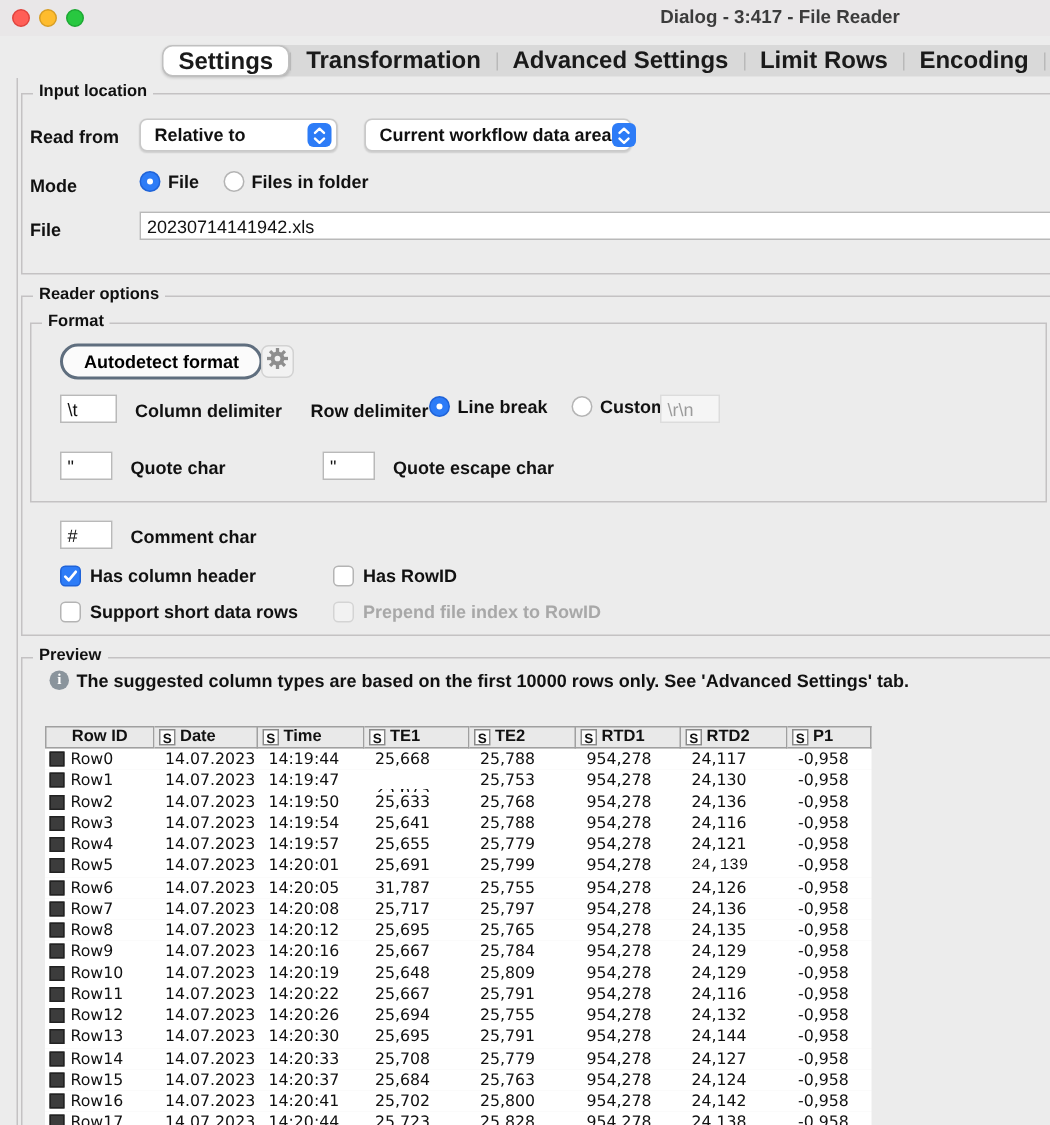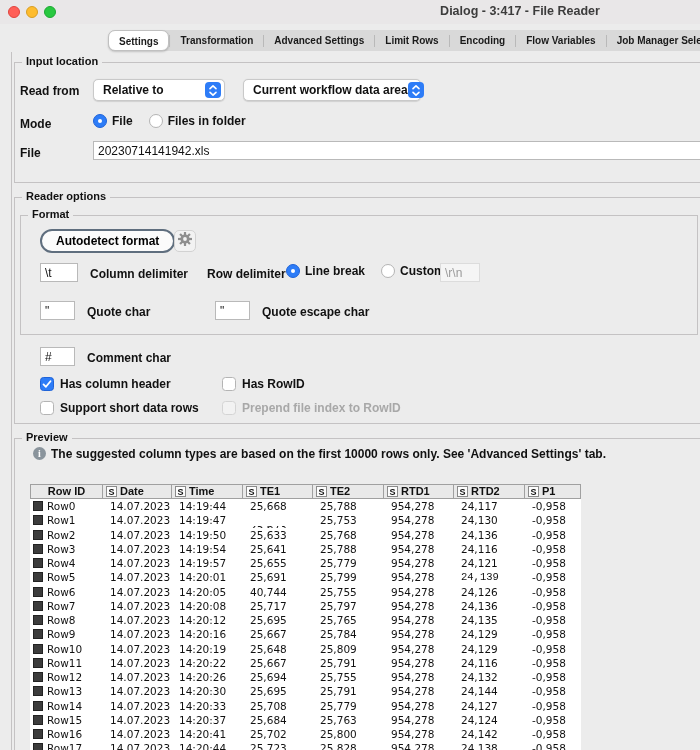--- a/index.html
+++ b/index.html
@@ -14,21 +14,21 @@
   .titlebar { position:absolute; left:0; top:0; width:700px; height:24px; background:#e9e7e8; }
   .tl { position:absolute; top:6px; width:12px; height:12px; border-radius:50%; }
   .tl.red    { left:8px;  background:#ff5f57; border:1px solid #e0443e; }
   .tl.yellow { left:26px; background:#febc2e; border:1px solid #d89e24; }
   .tl.green  { left:44px; background:#28c840; border:1px solid #1da833; }
   .wintitle { position:absolute; left:390px; top:4px; width:260px; text-align:center;
               font-size:12.5px; font-weight:bold; color:#3c3c3c; white-space:nowrap; }
   
   .tabstrip { position:absolute; left:108px; top:30px; height:21px; display:inline-flex;
               align-items:center; background:#d9d9d9; border-radius:7px; white-space:nowrap; }
-  .tab { height:21px; line-height:21px; padding:0 10px; font-size:10px; font-weight:bold;
+  .tab { height:21px; line-height:21px; padding:0 10px; font-size:16px; font-weight:bold;
          color:#1a1a1a; border-radius:7px; cursor:default; }
   .tab.selected { background:#ffffff; border:1px solid #c0c0c0; box-shadow:0 1px 2px rgba(0,0,0,.18); }
   .tabsep { width:1px; height:12px; background:#b9b9b9; }
   
   .panel-edge { position:absolute; left:11px; top:52px; width:1px; height:698px; background:#c4c2c3; }
   
   .group { position:absolute; border:1px solid #c4c2c3; }
   .gtitle { position:absolute; top:-8px; left:7px; background:#ececec; padding:0 4px;
             font-size:11px; font-weight:bold; white-space:nowrap; }
   
@@ -417,21 +417,21 @@
         <span class="swatch"></span>
         <span>Row6</span>
       </div>
       <div class="tcell" style="width: 69px;">
         <span>14.07.2023</span>
       </div>
       <div class="tcell" style="width: 71px;">
         <span>14:20:05</span>
       </div>
       <div class="tcell" style="width: 70px;">
-        <span>40,744</span>
+        <span>31,787</span>
       </div>
       <div class="tcell" style="width: 71px;">
         <span>25,755</span>
       </div>
       <div class="tcell" style="width: 70px;">
         <span>954,278</span>
       </div>
       <div class="tcell" style="width: 71px;">
         <span>24,126</span>
       </div>

